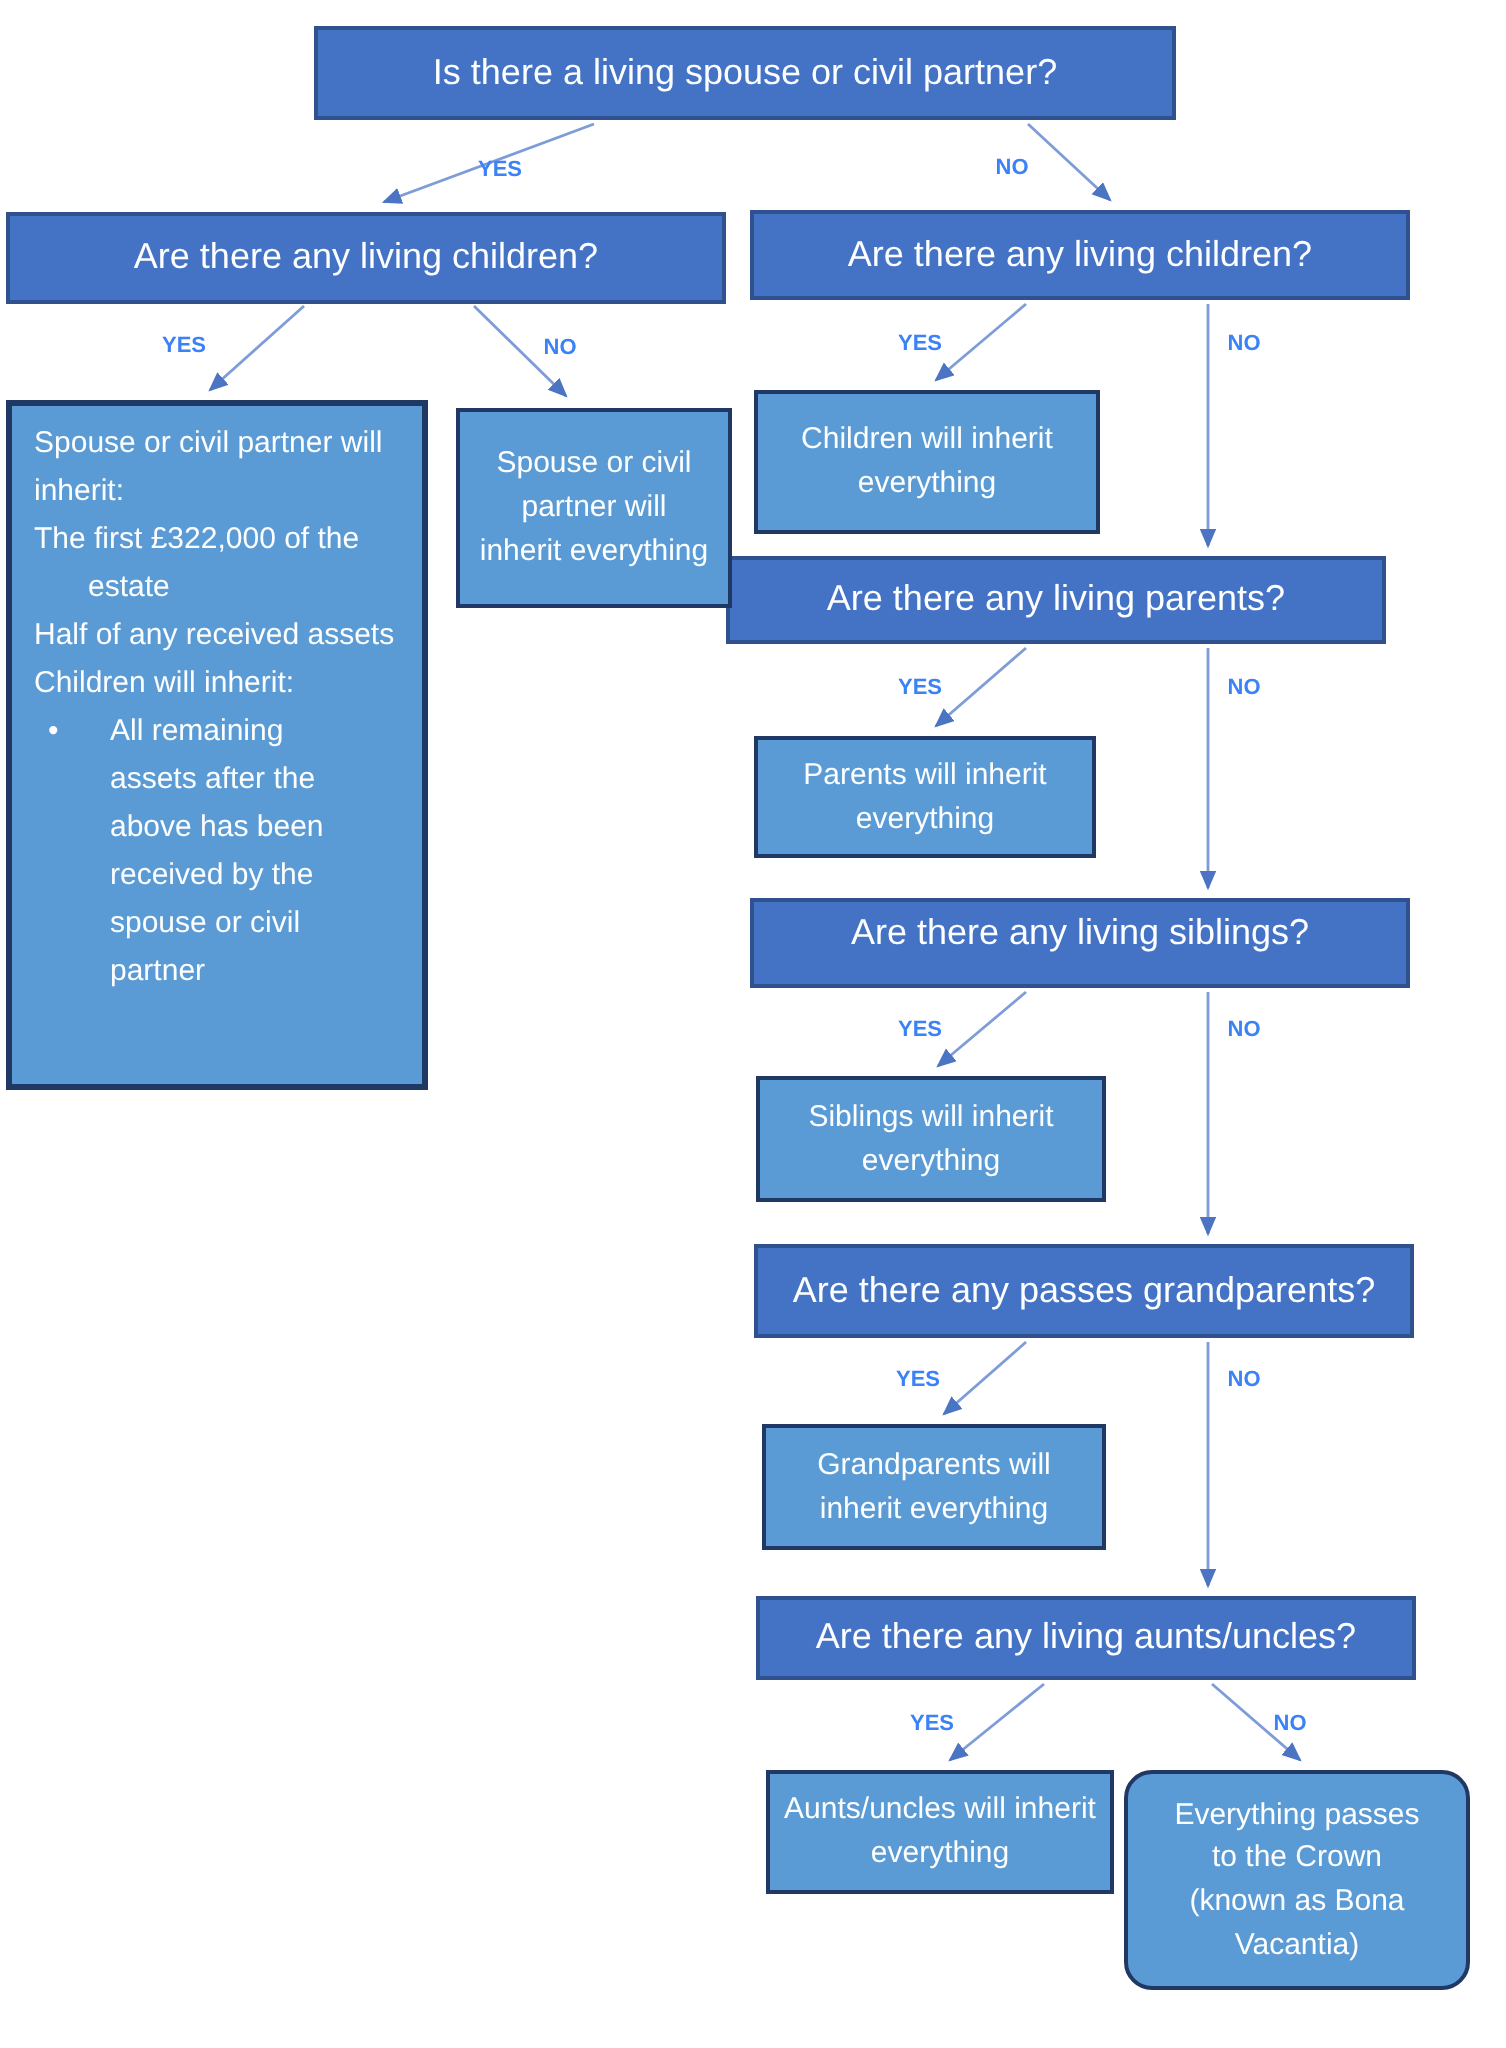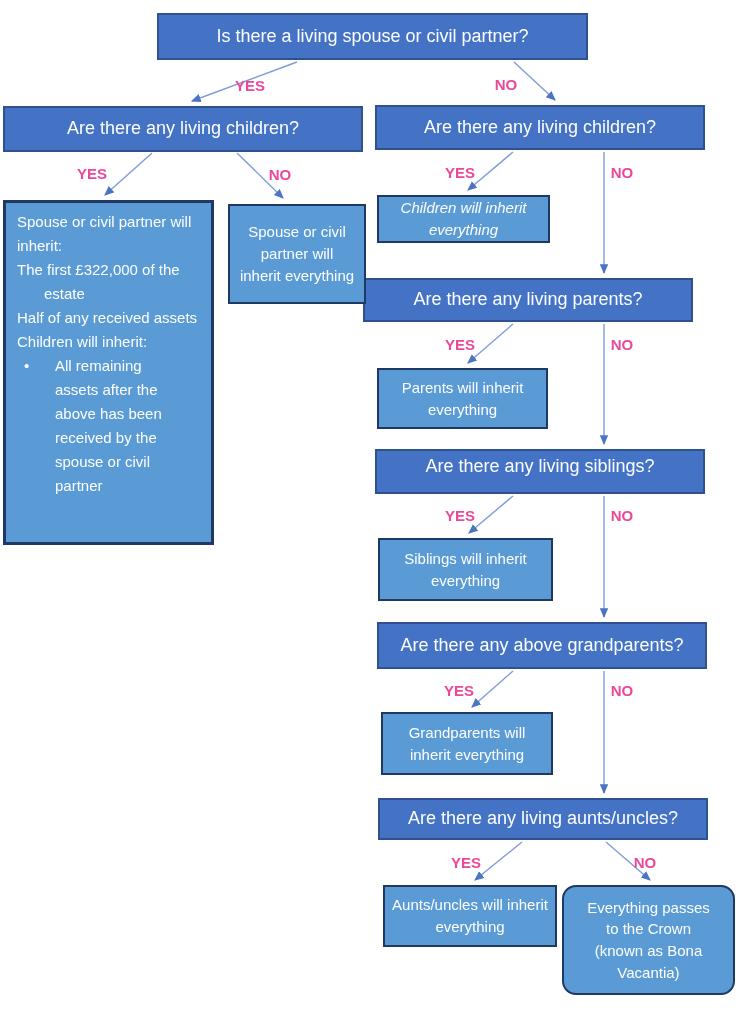--- a/index.html
+++ b/index.html
@@ -59,23 +59,23 @@
     font-size: 15px;
   }
   .a-big .b { font-weight: normal; }
   .hang { padding-left: 27px; text-indent: -27px; }
   .bullet-row { display: flex; }
   .bullet { flex: 0 0 38px; padding-left: 7px; }
   .bullet-text { max-width: 132px; }
   .yn {
     position: absolute;
     transform: translate(-50%, -50%);
-    color: #ec4899;
+    color: #3b82f6;
     font-weight: bold;
-    font-size: 15px;
+    font-size: 11px;
     white-space: nowrap;
   }
 </style>
 </head>
 <body>
 
 <div class="canvas">
 
   <svg class="connectors" viewBox="0 0 753 1024">
     <defs>
@@ -104,38 +104,38 @@
   <div class="q q-root" style="left:157px; top:13px; width:431px; height:47px;">Is there a living spouse or civil partner?</div>
 
   <div class="q" style="left:3px; top:106px; width:360px; height:46px;">Are there any living children?</div>
 
   <div class="q" style="left:375px; top:105px; width:330px; height:45px;">Are there any living children?</div>
 
   <div class="q" style="left:363px; top:278px; width:330px; height:44px;">Are there any living parents?</div>
 
   <div class="q q-siblings" style="left:375px; top:449px; width:330px; height:45px;">Are there any living siblings?</div>
 
-  <div class="q" style="left:377px; top:622px; width:330px; height:47px;">Are there any above grandparents?</div>
+  <div class="q" style="left:377px; top:622px; width:330px; height:47px;">Are there any passes grandparents?</div>
 
   <div class="q" style="left:378px; top:798px; width:330px; height:42px;">Are there any living aunts/uncles?</div>
 
   <div class="a a-big" style="left:3px; top:200px; width:211px; height:345px;">
     <p class="wrapline"><span class="b">Spouse or civil partner</span> <span>will inherit:</span></p>
     <p class="hang">The first £322,000 of the estate</p>
     <p class="hang">Half of any received assets</p>
     <p><span class="b">Children</span> <span>will inherit:</span></p>
     <div class="bullet-row">
       <span class="bullet">•</span>
       <span class="bullet-text">All remaining assets after the above has been received by the spouse or civil partner</span>
     </div>
   </div>
 
   <div class="a a-spouse" style="left:228px; top:204px; width:138px; height:100px;">Spouse or civil partner will inherit everything</div>
 
-  <div class="a" style="left:377px; top:195px; width:173px; height:48px;font-style:italic;">Children will inherit everything</div>
+  <div class="a" style="left:377px; top:195px; width:173px; height:72px;">Children will inherit everything</div>
 
   <div class="a" style="left:377px; top:368px; width:171px; height:61px;">Parents will inherit everything</div>
 
   <div class="a" style="left:378px; top:538px; width:175px; height:63px;">Siblings will inherit everything</div>
 
   <div class="a" style="left:381px; top:712px; width:172px; height:63px;">Grandparents will inherit everything</div>
 
   <div class="a" style="left:383px; top:885px; width:174px; height:62px;">Aunts/uncles will inherit everything</div>
 
   <div class="a a-crown" style="left:562px; top:885px; width:173px; height:110px;">Everything passes to the Crown (known as Bona Vacantia)</div>

